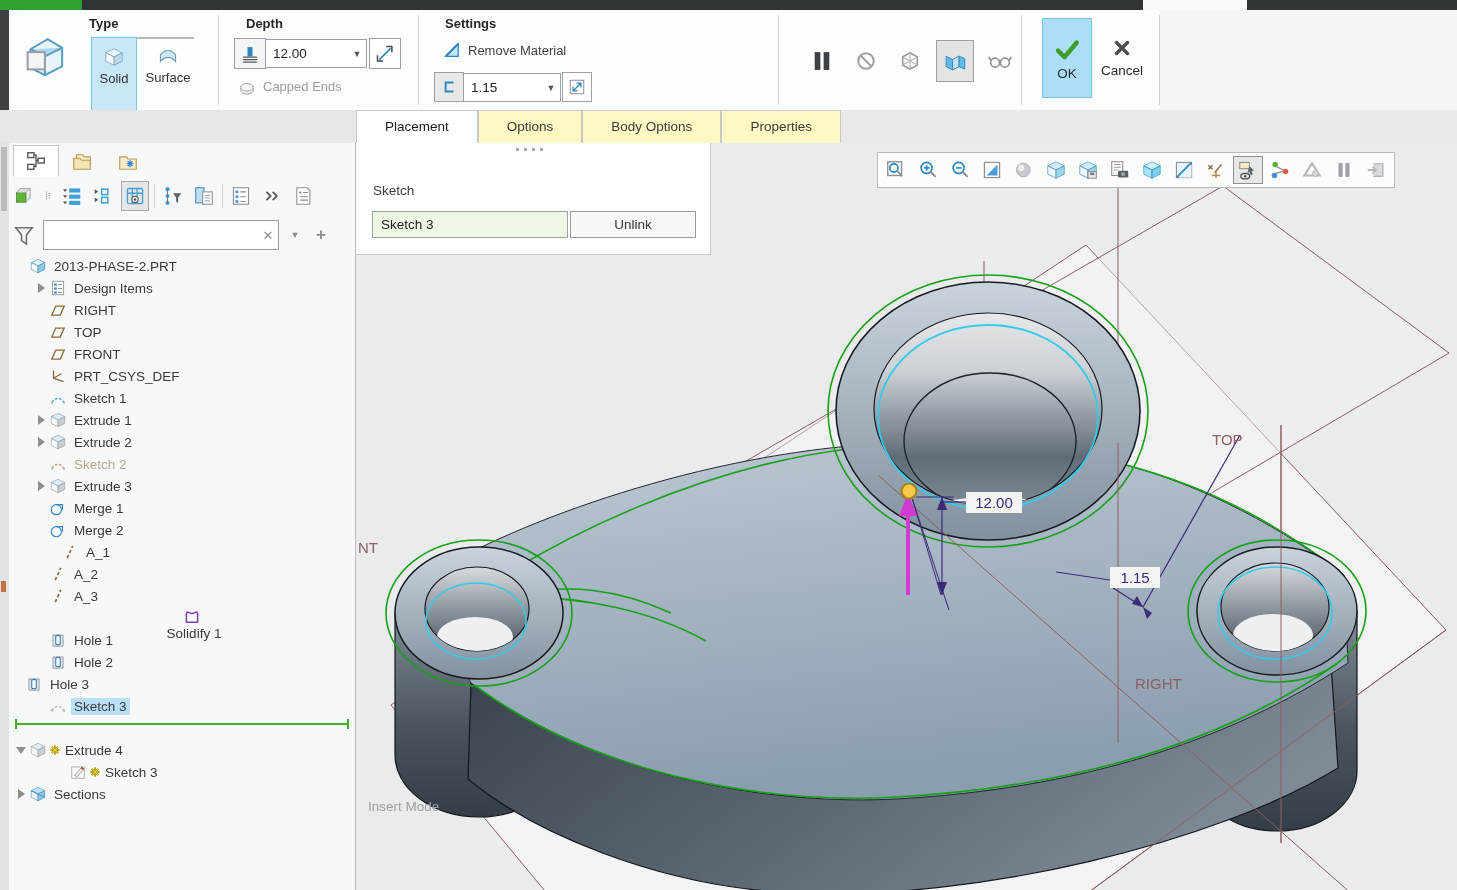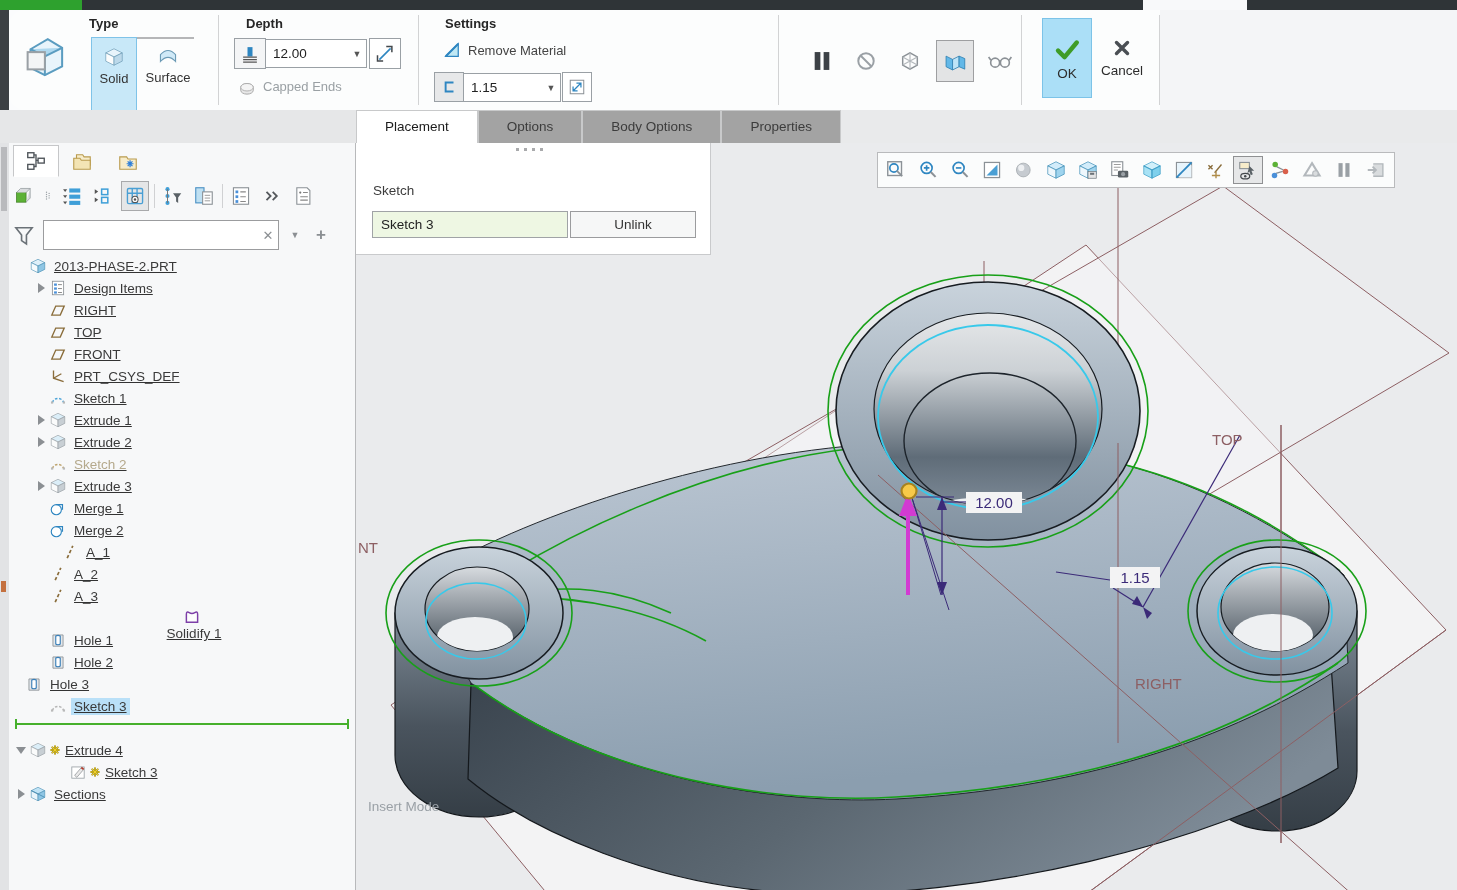--- a/index.html
+++ b/index.html
@@ -31,39 +31,39 @@
   .okbtn{position:absolute;left:1033px;top:8px;width:48px;height:78px;background:#abdff7;border:1px solid #7cc3e8;display:flex;flex-direction:column;align-items:center;justify-content:center;gap:4px;cursor:pointer;}
   .cancelbtn{position:absolute;left:1086px;top:8px;width:54px;height:78px;display:flex;flex-direction:column;align-items:center;justify-content:center;gap:4px;cursor:pointer;}
   .okbtn .cap,.cancelbtn .cap{font-size:13.5px;color:#2c2c2c;}
   #preview-icons{position:absolute;left:795px;top:30px;display:flex;align-items:center;gap:8px;}
   #preview-icons .pbtn{width:36px;height:40px;display:flex;align-items:center;justify-content:center;}
   #preview-icons .pbtn.sel{background:#e3e4e5;border:1px solid #9e9fa1;}
   
   .tabrow{position:absolute;left:0;top:110px;width:1457px;height:33px;background:#e9eaeb;}
   .tabrow .lead{position:absolute;left:0;top:0;width:356px;height:33px;background:#e6e7e8;}
   #dash-tabs{position:absolute;left:356px;top:0;height:33px;display:flex;}
-  .dtab{height:32px;line-height:32px;padding:0 28px;background:#a3a3a3;border:1px solid #c8c9ca;border-bottom:none;color:#3c3c3c;font-size:13.5px;cursor:pointer;}
+  .dtab{height:32px;line-height:32px;padding:0 28px;background:#fef9c3;border:1px solid #c8c9ca;border-bottom:none;color:#3c3c3c;font-size:13.5px;cursor:pointer;}
   .dtab.active{background:#fff;border-color:#c8c9ca;color:#1c1c1c;}
   
   .tree-panel{position:absolute;left:9px;top:143px;width:347px;height:747px;background:#f7f8f9;border-right:1px solid #b8b9bb;box-sizing:border-box;}
   #tree-tabs{position:absolute;left:4px;top:2px;display:flex;height:31px;}
   .ttab{width:44px;height:30px;display:flex;align-items:center;justify-content:center;cursor:pointer;border:1px solid transparent;}
   .ttab.active{background:#fff;border-color:#c6c7c9;border-bottom-color:#fff;}
   #tree-toolbar{position:absolute;left:2px;top:36px;height:34px;display:flex;align-items:center;gap:5px;}
   .tbtn{width:26px;height:28px;display:flex;align-items:center;justify-content:center;cursor:pointer;}
   .tbtn.narrow{width:12px;}
   .tbtn.pressed{background:#e5e6e7;border:1px solid #a8a9ab;}
   .tsep{width:1px;height:24px;background:#d0d1d3;}
   .filter-row{position:absolute;left:2px;top:74px;height:36px;display:flex;align-items:center;gap:6px;}
   .filter-input{width:236px;height:30px;border:1px solid #9b9c9e;background:#fff;display:flex;align-items:center;box-sizing:border-box;}
   .filter-input input{flex:1;border:none;outline:none;height:24px;font-size:13px;padding-left:6px;background:transparent;}
   .fibtn{width:20px;display:flex;align-items:center;justify-content:center;color:#8b8f93;cursor:pointer;}
   #tree-list{position:absolute;left:0;top:112px;width:100%;}
   #tree-list2{position:absolute;left:0;top:596px;width:100%;}
-  .trow{height:22px;display:flex;align-items:center;cursor:pointer;white-space:nowrap;text-decoration:underline;}
+  .trow{height:22px;display:flex;align-items:center;cursor:pointer;white-space:nowrap;}
   .trow .arr{width:16px;display:flex;align-items:center;justify-content:center;flex:none;}
   .arr-r{width:0;height:0;border-left:7px solid #8b8f93;border-top:5px solid transparent;border-bottom:5px solid transparent;}
   .arr-d{width:0;height:0;border-top:7px solid #8b8f93;border-left:5px solid transparent;border-right:5px solid transparent;}
   .trow .ic16{width:18px;height:18px;flex:none;margin-right:4px;}
   .trow .badge{width:12px;height:12px;flex:none;margin-right:1px;margin-left:-2px;}
   .trow .lbl{font-size:13.5px;color:#3a3a3a;padding:1px 3px;}
   .trow.hidden-item .lbl{color:#b5a98c;}
   .trow.sel .lbl{background:#b9e0f8;}
   .insert-line{position:absolute;left:6px;top:580px;width:334px;height:2px;background:#46b02c;}
   .insert-line:before,.insert-line:after{content:"";position:absolute;top:-4px;width:2px;height:10px;background:#46b02c;}

